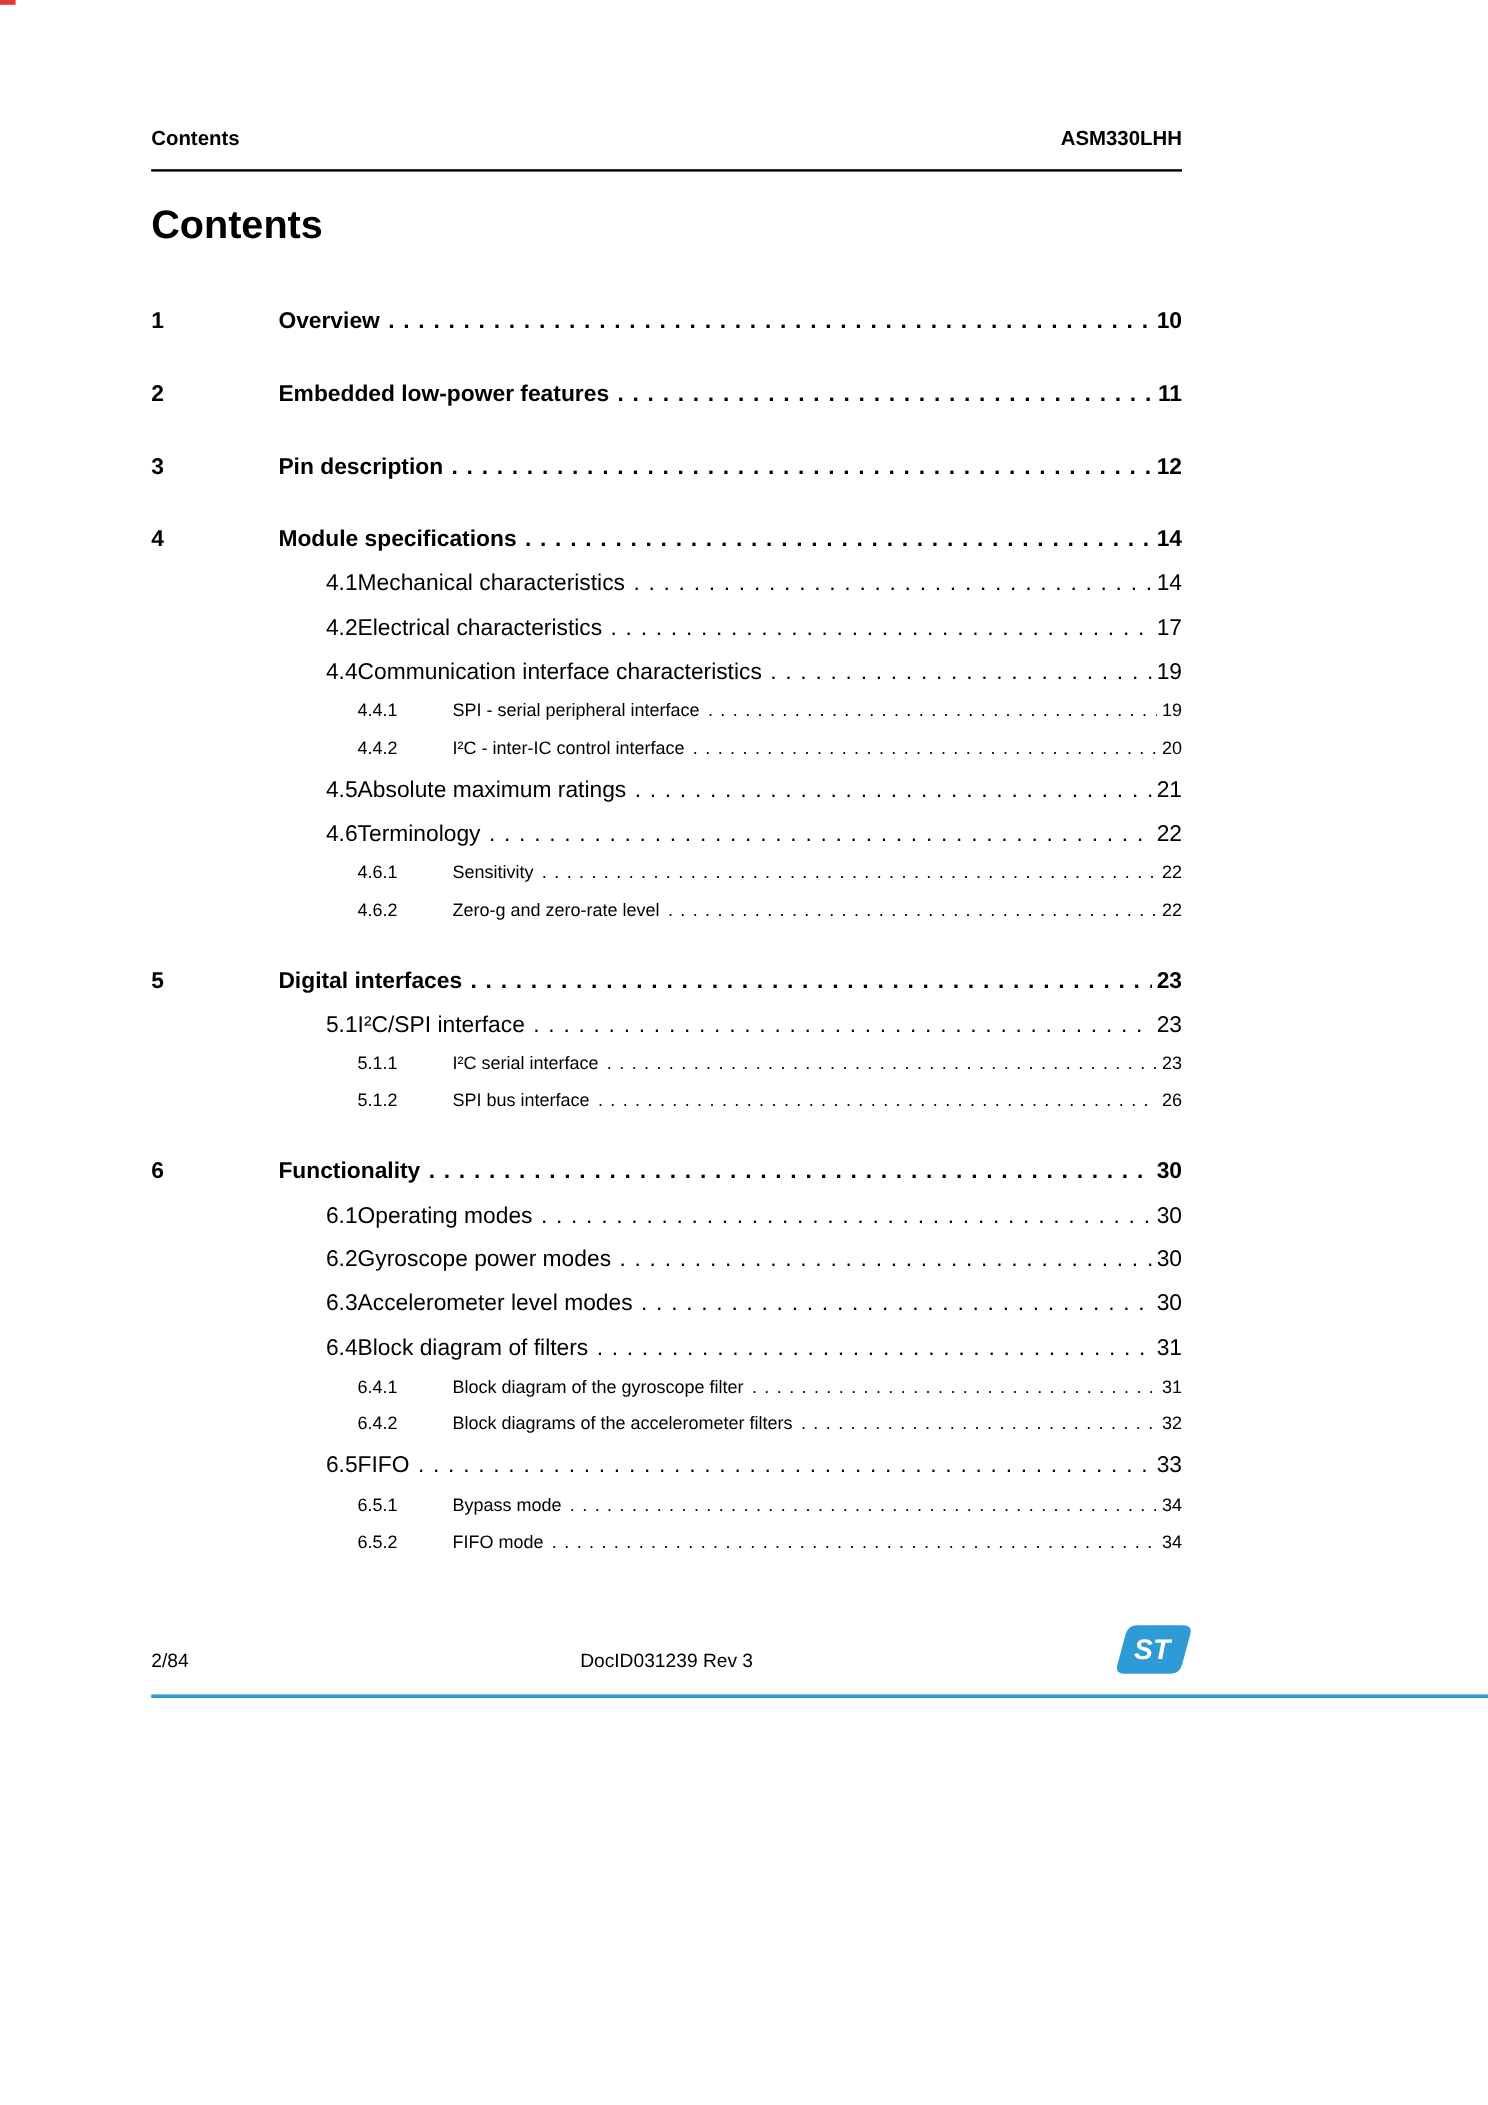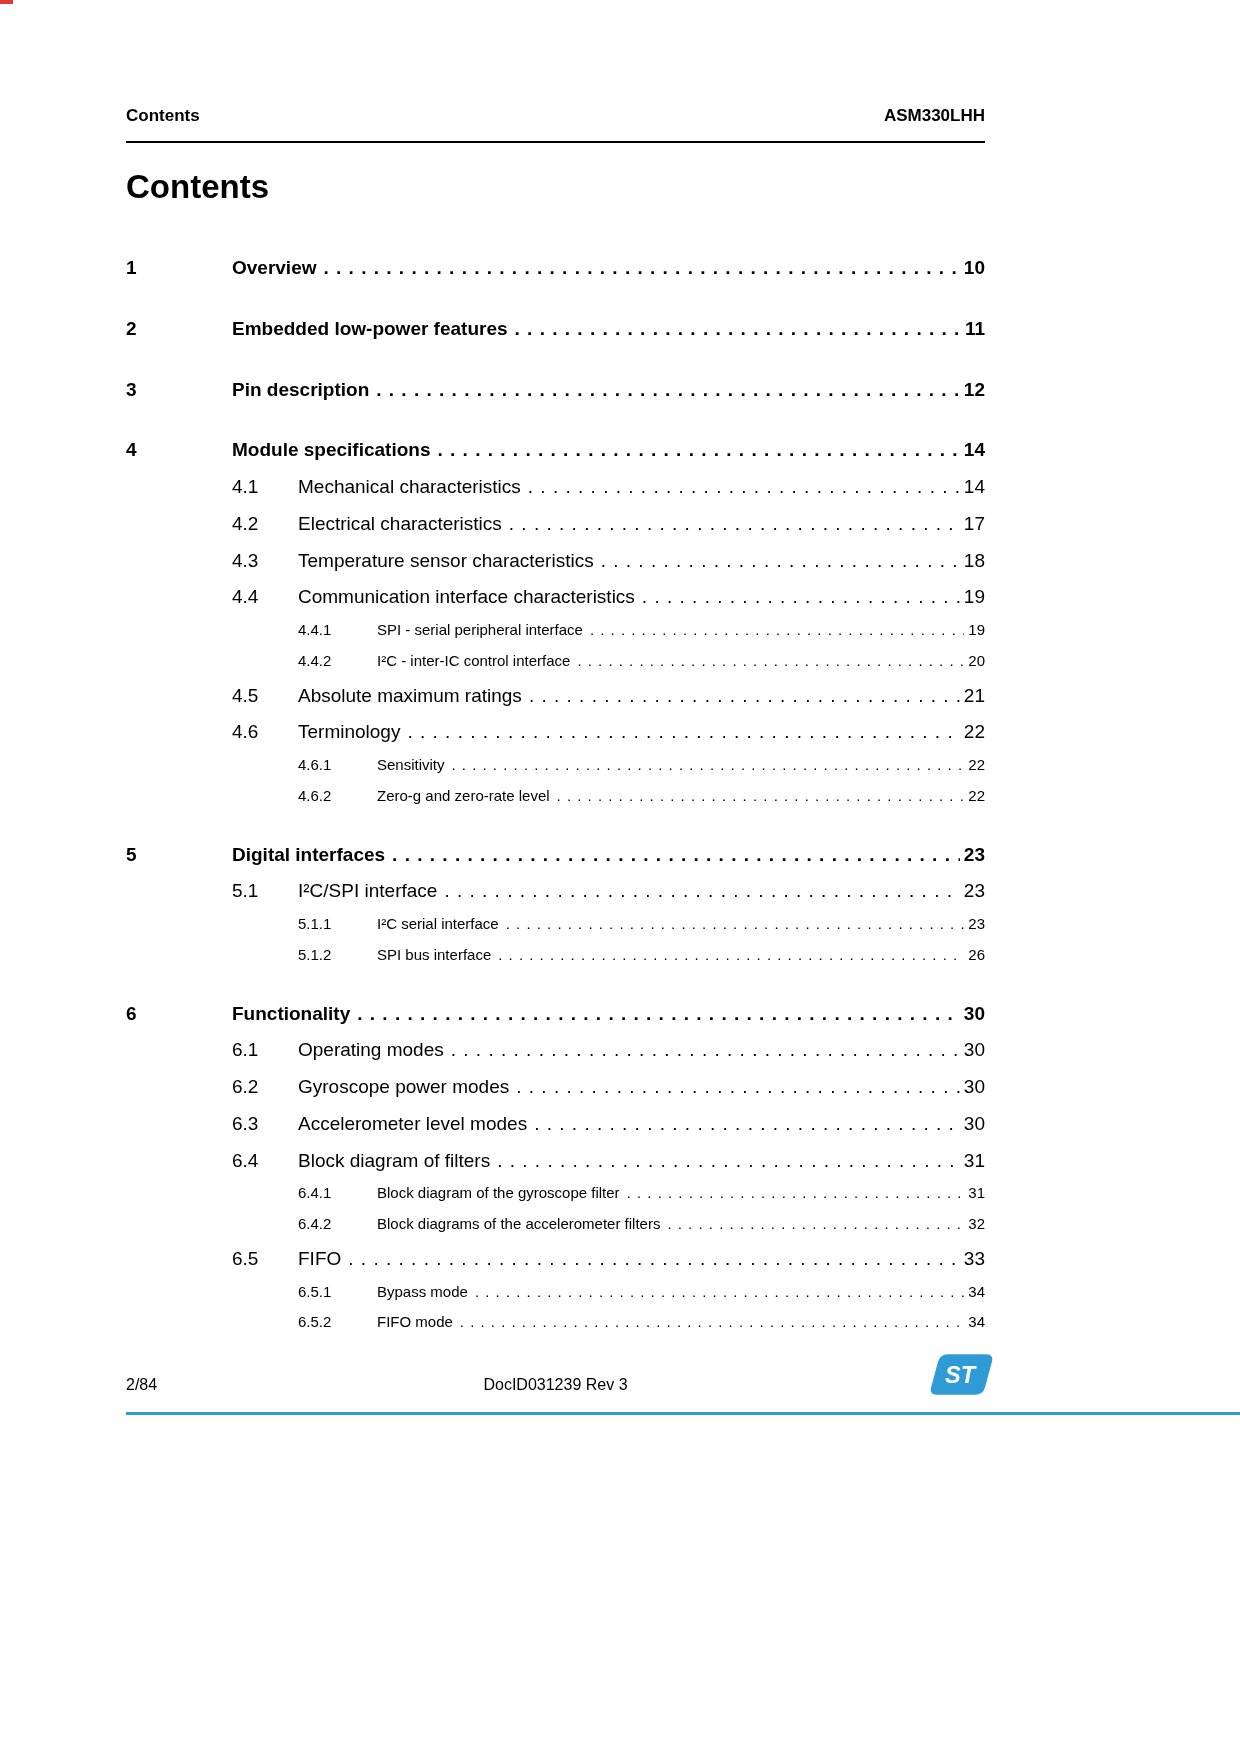--- a/index.html
+++ b/index.html
@@ -31,21 +31,21 @@
     content:". . . . . . . . . . . . . . . . . . . . . . . . . . . . . . . . . . . . . . . . . . . . . . . . . . . . . . . . . . . . . . . . . . . . . . . . . . . . . . . . . . . . . . . . . . . . . . . . . . . . . . . . . . . . . . . . . . . . . . . . . . . . . . . . . . . .";
     letter-spacing:1px;
   }
   .row .pg { flex:none; text-align:right; }
 
   .l1 { font-size:19px; font-weight:bold; margin-top:37px; }
   .l1 .num { width:106px; }
   .row.l1:first-child { margin-top:0; }
 
   .l2 { font-size:19px; margin-top:13px; padding-left:106px; }
-  .l2 .num { width:66px; }
+  .l2 .num { width:66px;text-align:right; }
 
   .l3 { font-size:15px; margin-top:12px; padding-left:172px; }
   .l3 .num { width:79px; }
 
   .footer-page { position:absolute; left:126px; top:1376px; font-size:16px; }
   .footer-doc  { position:absolute; left:126px; top:1376px; width:859px; text-align:center; font-size:16px; }
   .footer-line { position:absolute; left:126px; right:0; top:1412px; height:3px; background:#2E9BD6; }
   .logo { position:absolute; left:930px; top:1350px; width:64px; height:50px; }
   .logo svg { width:100%; height:100%; display:block; }
 </style>
@@ -96,26 +96,20 @@
           <span class="dots"></span>
           <span class="pg">14</span>
         </div>
         <div class="row l2">
           <span class="num">4.2</span>
           <span class="label">Electrical characteristics</span>
           <span class="dots"></span>
           <span class="pg">17</span>
         </div>
         <div class="row l2">
-          <span class="num">4.3</span>
-          <span class="label">Temperature sensor characteristics</span>
-          <span class="dots"></span>
-          <span class="pg">18</span>
-        </div>
-        <div class="row l2">
           <span class="num">4.4</span>
           <span class="label">Communication interface characteristics</span>
           <span class="dots"></span>
           <span class="pg">19</span>
         </div>
         <div class="row l3">
           <span class="num">4.4.1</span>
           <span class="label">SPI - serial peripheral interface</span>
           <span class="dots"></span>
           <span class="pg">19</span>

